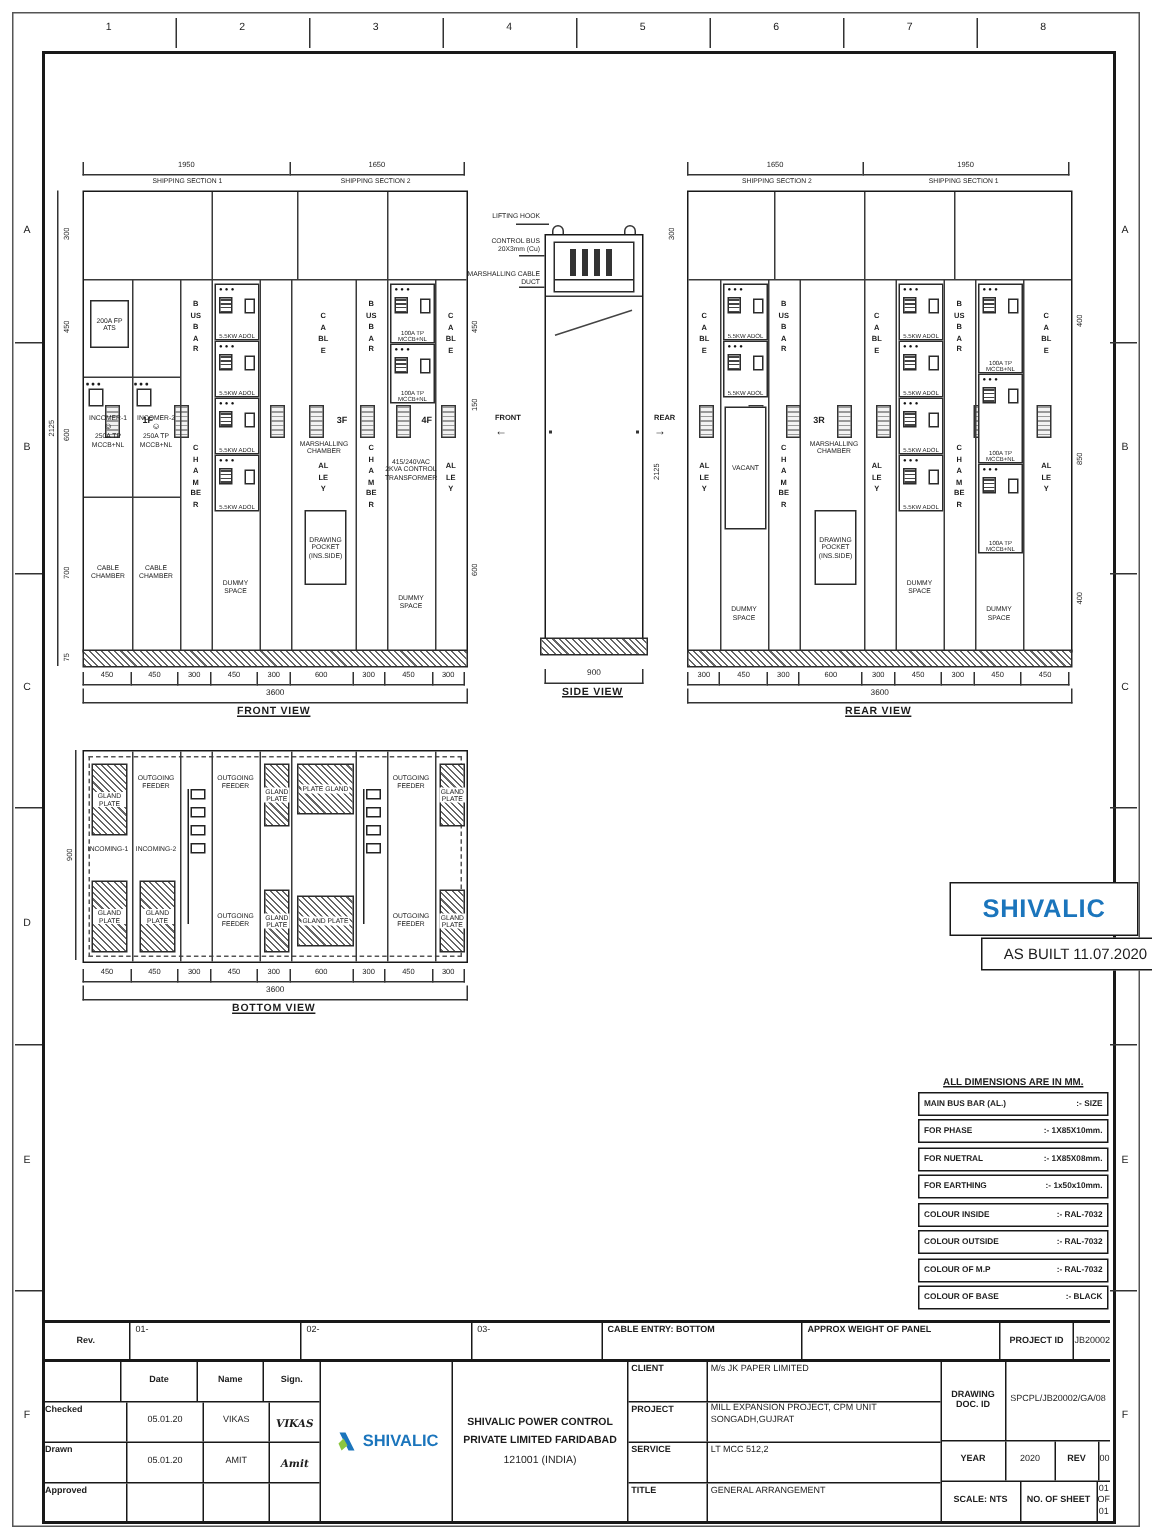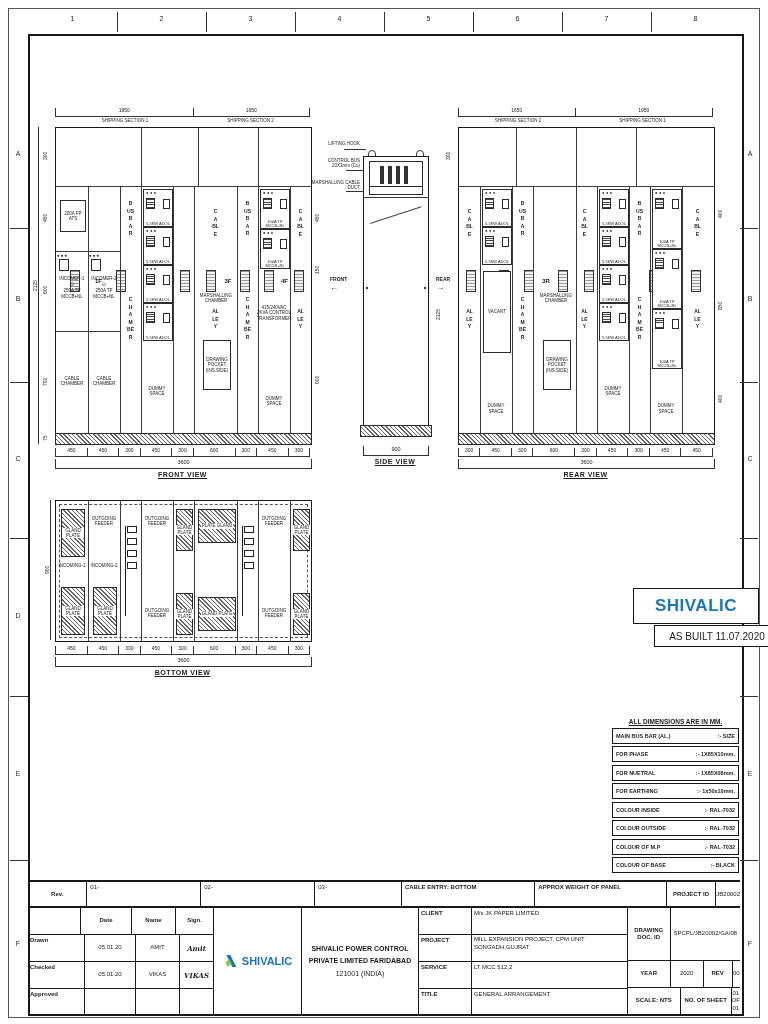--- a/index.html
+++ b/index.html
@@ -567,30 +567,30 @@
   <div class="abs" style="left:28px;top:906px;width:712px;height:106px;border-top:2px solid #181818;display:flex">
 
     <div style="width:187px;border-right:1.4px solid #181818">
       <div style="display:flex;height:26px;border-bottom:1px solid #181818">
         <div style="width:52px;border-right:1px solid #181818"></div>
         <div class="ctr t6 b" style="width:50px;border-right:1px solid #181818">Date</div>
         <div class="ctr t6 b" style="width:43px;border-right:1px solid #181818">Name</div>
         <div class="ctr t6 b" style="flex:1">Sign.</div>
       </div>
       <div style="display:flex;height:26px;border-bottom:1px solid #181818">
+        <div class="t6 b" style="width:52px;border-right:1px solid #181818;padding:2px">Checked</div>
+        <div class="ctr t6" style="width:50px;border-right:1px solid #181818">05.01.20</div>
+        <div class="ctr t6" style="width:43px;border-right:1px solid #181818">VIKAS</div>
+        <div class="ctr sig" style="flex:1">VIKAS</div>
+      </div>
+      <div style="display:flex;height:26px;border-bottom:1px solid #181818">
         <div class="t6 b" style="width:52px;border-right:1px solid #181818;padding:2px">Drawn</div>
         <div class="ctr t6" style="width:50px;border-right:1px solid #181818">05.01.20</div>
         <div class="ctr t6" style="width:43px;border-right:1px solid #181818">AMIT</div>
         <div class="ctr sig" style="flex:1">Amit</div>
-      </div>
-      <div style="display:flex;height:26px;border-bottom:1px solid #181818">
-        <div class="t6 b" style="width:52px;border-right:1px solid #181818;padding:2px">Checked</div>
-        <div class="ctr t6" style="width:50px;border-right:1px solid #181818">05.01.20</div>
-        <div class="ctr t6" style="width:43px;border-right:1px solid #181818">VIKAS</div>
-        <div class="ctr sig" style="flex:1">VIKAS</div>
       </div>
       <div style="display:flex;height:26px">
         <div class="t6 b" style="width:52px;border-right:1px solid #181818;padding:2px">Approved</div>
         <div class="ctr t6" style="width:50px;border-right:1px solid #181818"></div>
         <div class="ctr t6" style="width:43px;border-right:1px solid #181818"></div>
         <div class="ctr sig" style="flex:1"></div>
       </div>
     </div>
 
     <div class="ctr" style="width:88px;border-right:1.4px solid #181818;flex-direction:row;gap:3px">

